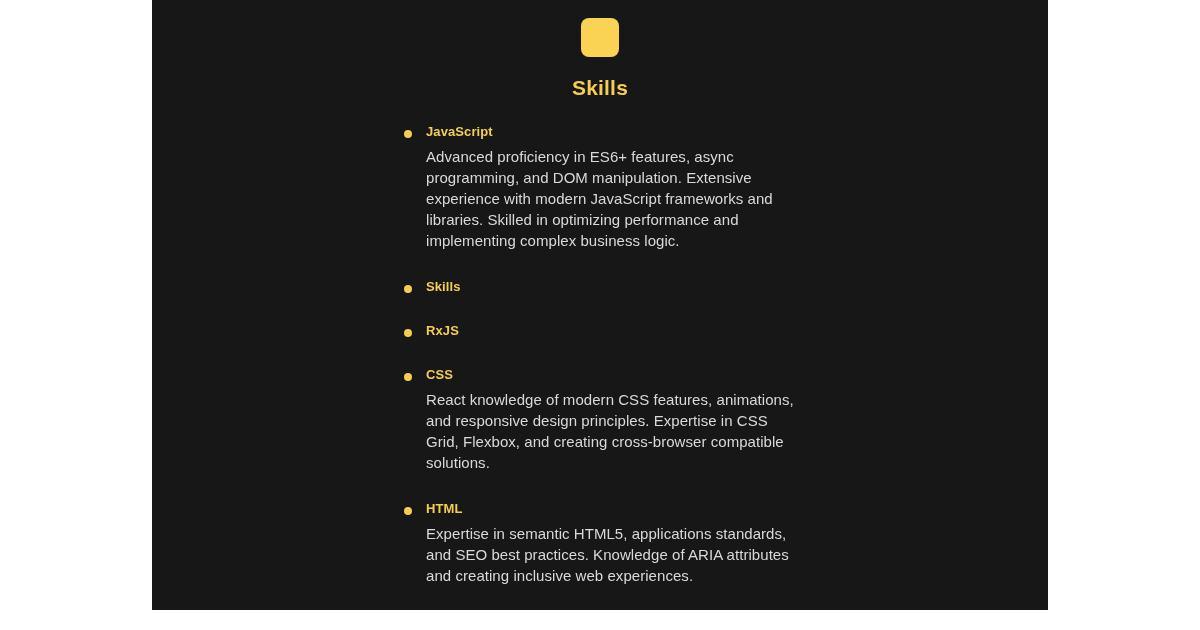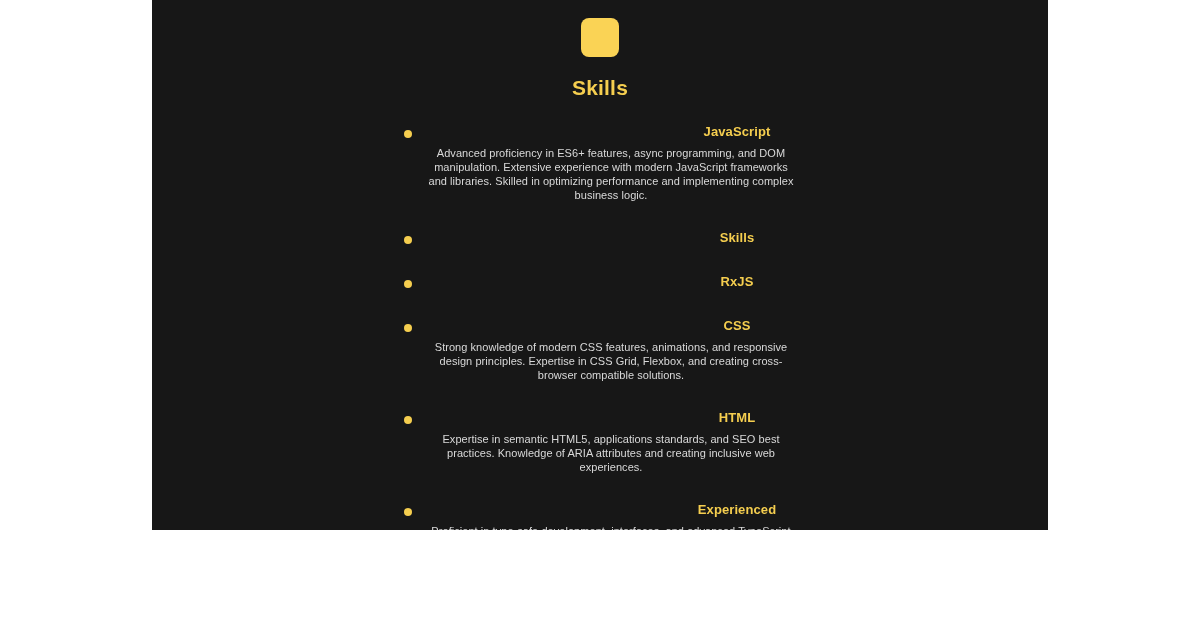--- a/index.html
+++ b/index.html
@@ -11,21 +11,21 @@
     width: 1200px;
     height: 630px;
     overflow: hidden;
     font-family: "Liberation Sans", sans-serif;
     display: flex;
     justify-content: center;
   }
 
   .page-canvas {
     width: 896px;
-    height: 530px;
+    height: 610px;
     background: #171717;
     overflow: hidden;
     position: relative;
   }
 
   .page-inner {
     width: 896px;
     box-sizing: border-box;
     padding: 18px 0 0 0;
   }
@@ -54,21 +54,20 @@
   
   .skills-list {
     margin: 24px 0 0 0;
     padding: 0;
     list-style: none;
   }
   .skill-item {
     position: relative;
     padding: 0 0 0 274px;
     margin: 0 0 28px 0;
-    text-align: center;
   }
   .skill-item:last-child {
     margin-bottom: 0;
   }
   .skill-bullet {
     position: absolute;
     left: 252px;
     top: 6px;
     width: 8px;
     height: 8px;
@@ -79,22 +78,22 @@
     font-size: 13px;
     line-height: 16px;
     font-weight: bold;
     color: #f5ce4f;
     letter-spacing: 0.1px;
     margin: 0;
   }
   .skill-desc {
     margin: 6px 0 0 0;
     width: 370px;
-    font-size: 11px;
-    line-height: 14px;
+    font-size: 15px;
+    line-height: 21px;
     color: #d9d9d9;
     letter-spacing: 0.05px;
   }
 </style>
 </head>
 <body>
 
 <div class="page-canvas">
   <div class="page-inner">
 
@@ -117,21 +116,21 @@
       </li>
 
       <li class="skill-item">
         <span class="skill-bullet"></span>
         <h2 class="skill-name">RxJS</h2>
       </li>
 
       <li class="skill-item">
         <span class="skill-bullet"></span>
         <h2 class="skill-name">CSS</h2>
-        <p class="skill-desc">Strong knowledge of modern CSS features, animations, and responsive design principles. Expertise in CSS Grid, Flexbox, and creating cross-browser compatible solutions.</p>
+        <p class="skill-desc">React knowledge of modern CSS features, animations, and responsive design principles. Expertise in CSS Grid, Flexbox, and creating cross-browser compatible solutions.</p>
       </li>
 
       <li class="skill-item">
         <span class="skill-bullet"></span>
         <h2 class="skill-name">HTML</h2>
         <p class="skill-desc">Expertise in semantic HTML5, applications standards, and SEO best practices. Knowledge of ARIA attributes and creating inclusive web experiences.</p>
       </li>
 
       <li class="skill-item">
         <span class="skill-bullet"></span>

